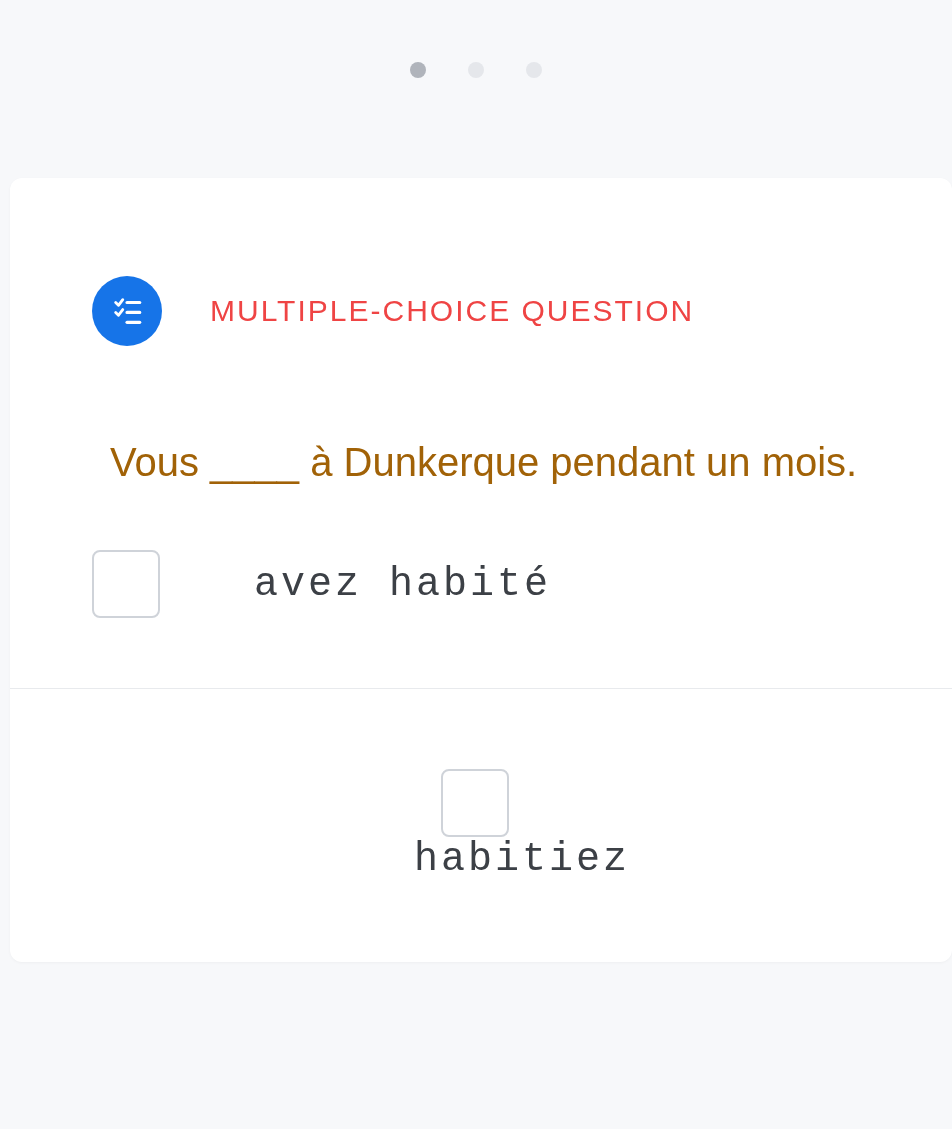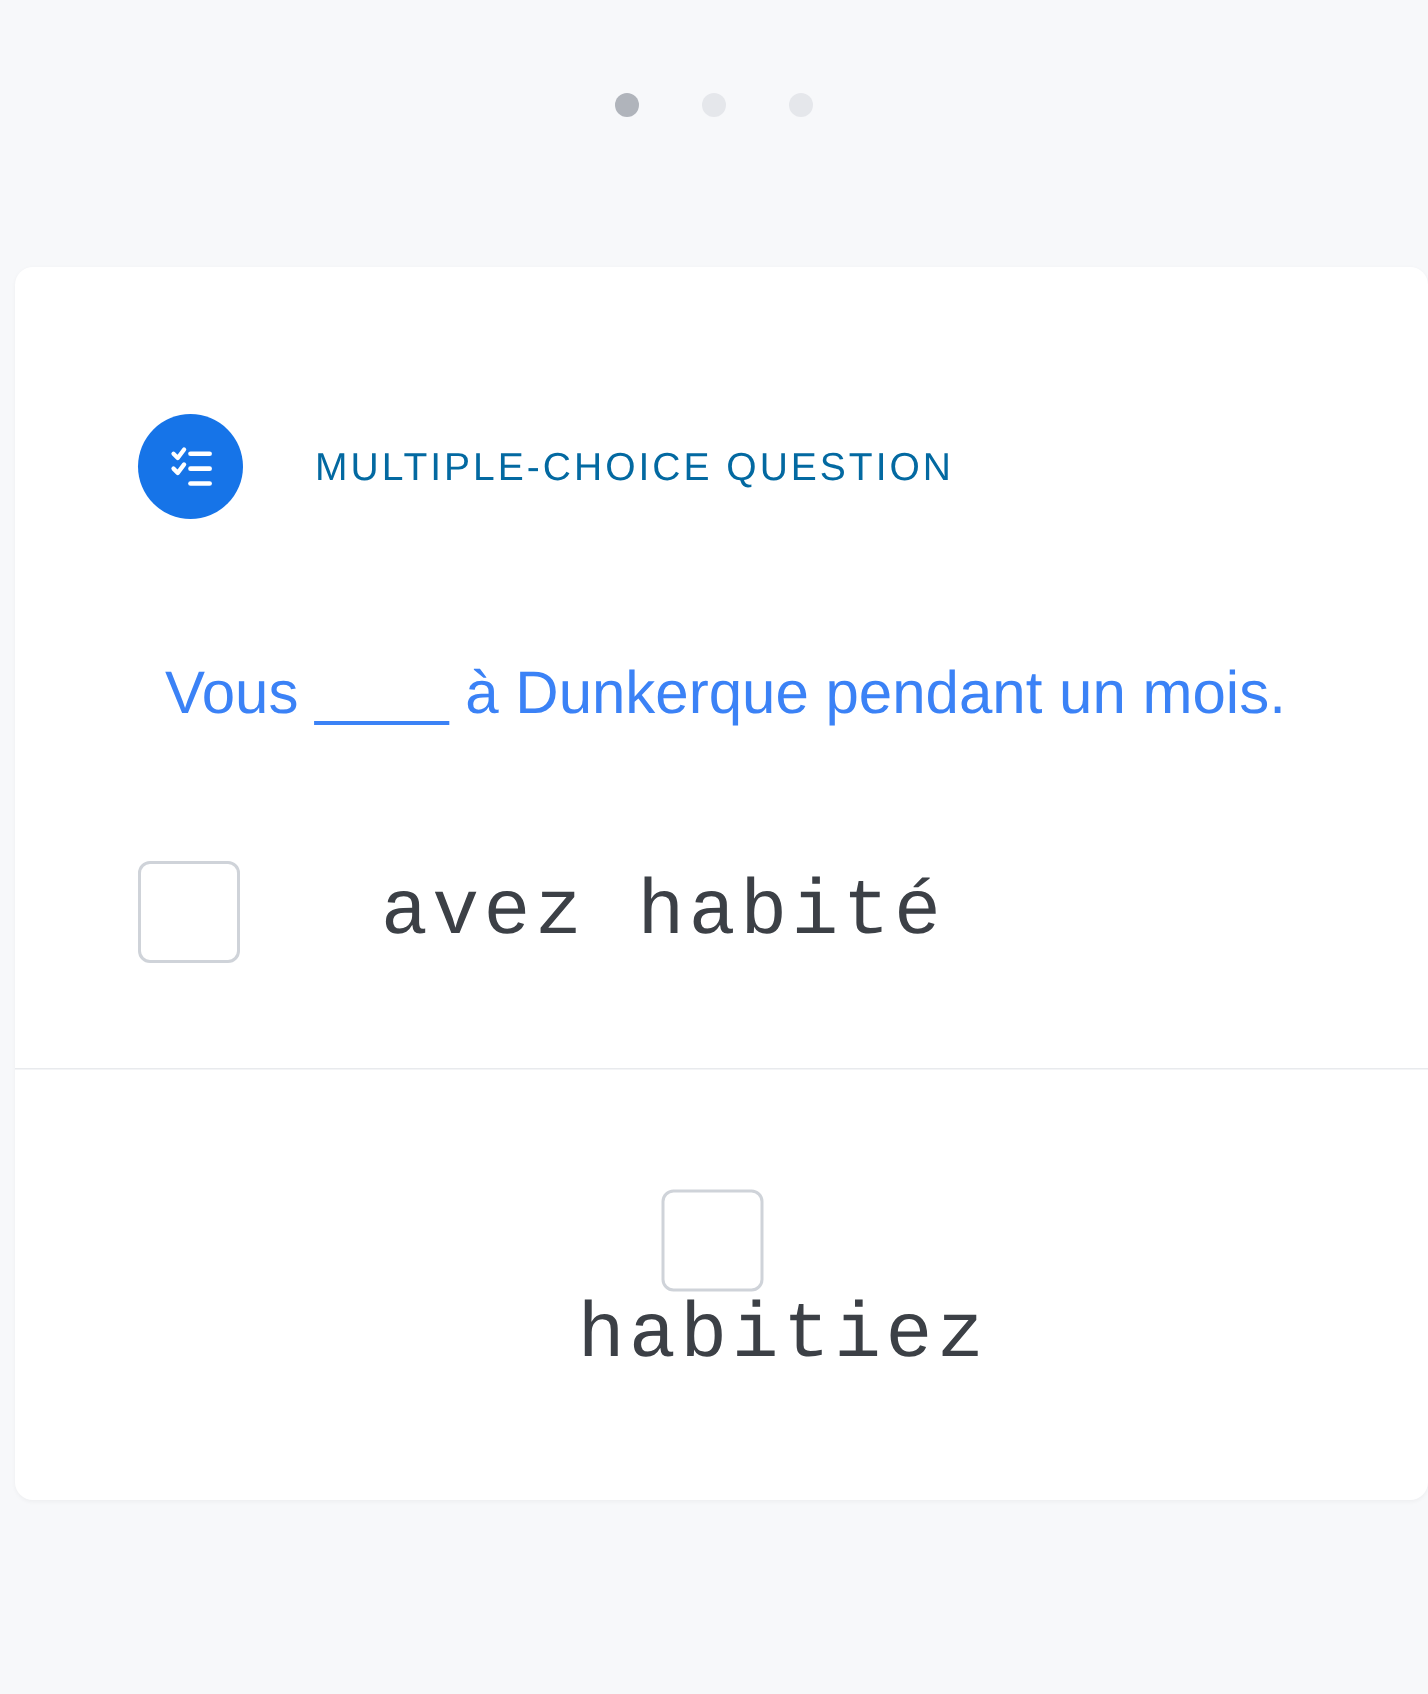--- a/index.html
+++ b/index.html
@@ -54,32 +54,32 @@
       display: flex;
       align-items: center;
       justify-content: center;
       margin-right: 48px;
     }
     .icon-circle svg {
       width: 34px;
       height: 34px;
     }
     .question-type-label {
-      color: #0369a1;
-      font-size: 26px;
+      color: #ef4444;
+      font-size: 30px;
       font-weight: 400;
       letter-spacing: 2px;
     }
     .question-text {
       padding-left: 100px;
       padding-right: 60px;
       font-size: 40px;
-      color: #3b82f6;
+      color: #a16207;
       font-weight: 400;
-      margin-bottom: 86px;
+      margin-bottom: 62px;
       line-height: 1.3;
     }
     .options {
       display: flex;
       flex-direction: column;
     }
     .option {
       display: flex;
       align-items: center;
       padding: 60px 0 60px 82px;
@@ -100,21 +100,21 @@
       width: 68px;
       height: 68px;
       border: 2px solid #cfd3d9;
       border-radius: 8px;
       margin-right: 94px;
       background-color: #ffffff;
       cursor: pointer;
     }
     .option-text {
       font-family: "Courier New", Courier, monospace;
-      font-size: 52px;
+      font-size: 40px;
       color: #3c4046;
       letter-spacing: 3px;
       font-weight: 500;
     }
   </style>
 </head>
 <body>
 
 <div class="pagination-dots">
   <div class="dot active"></div>

